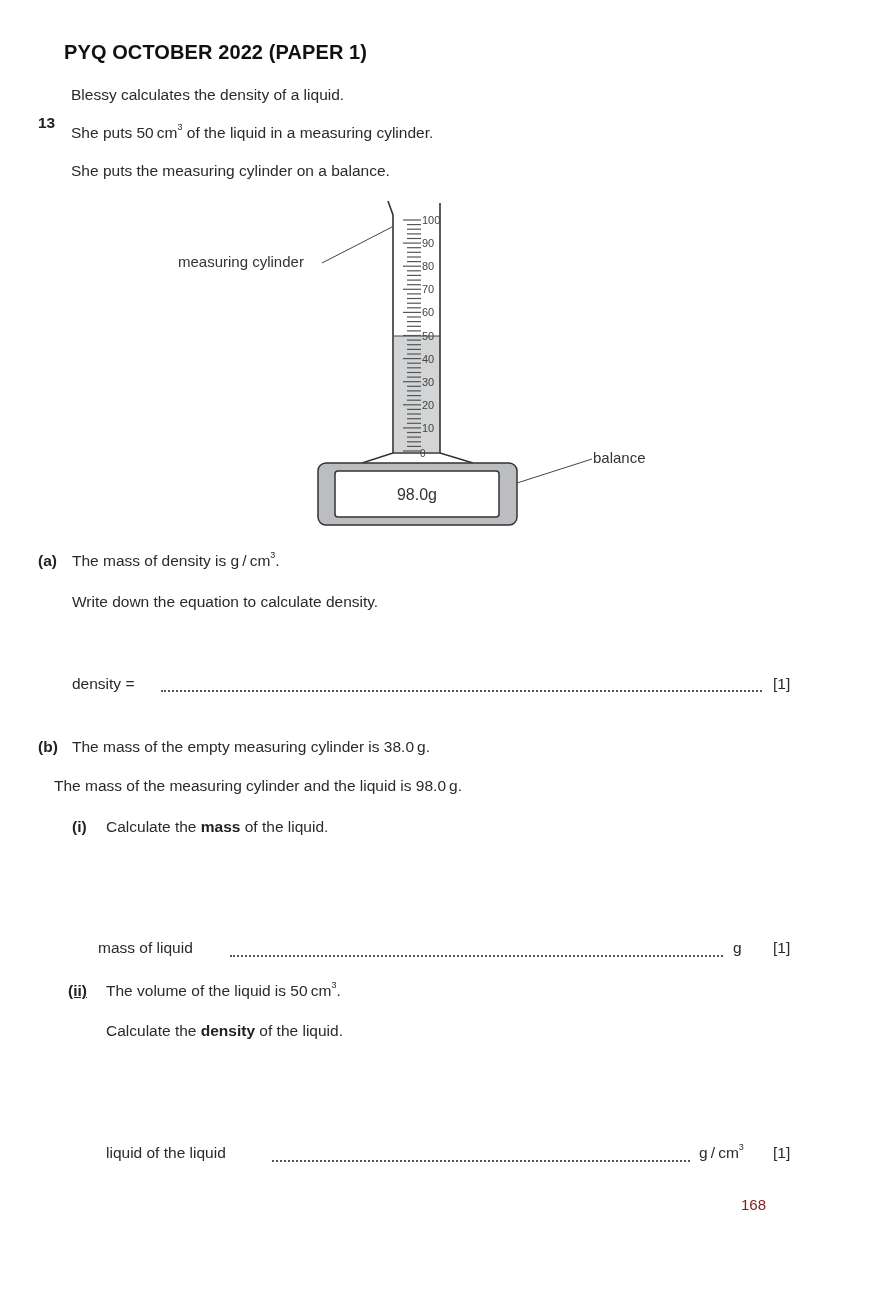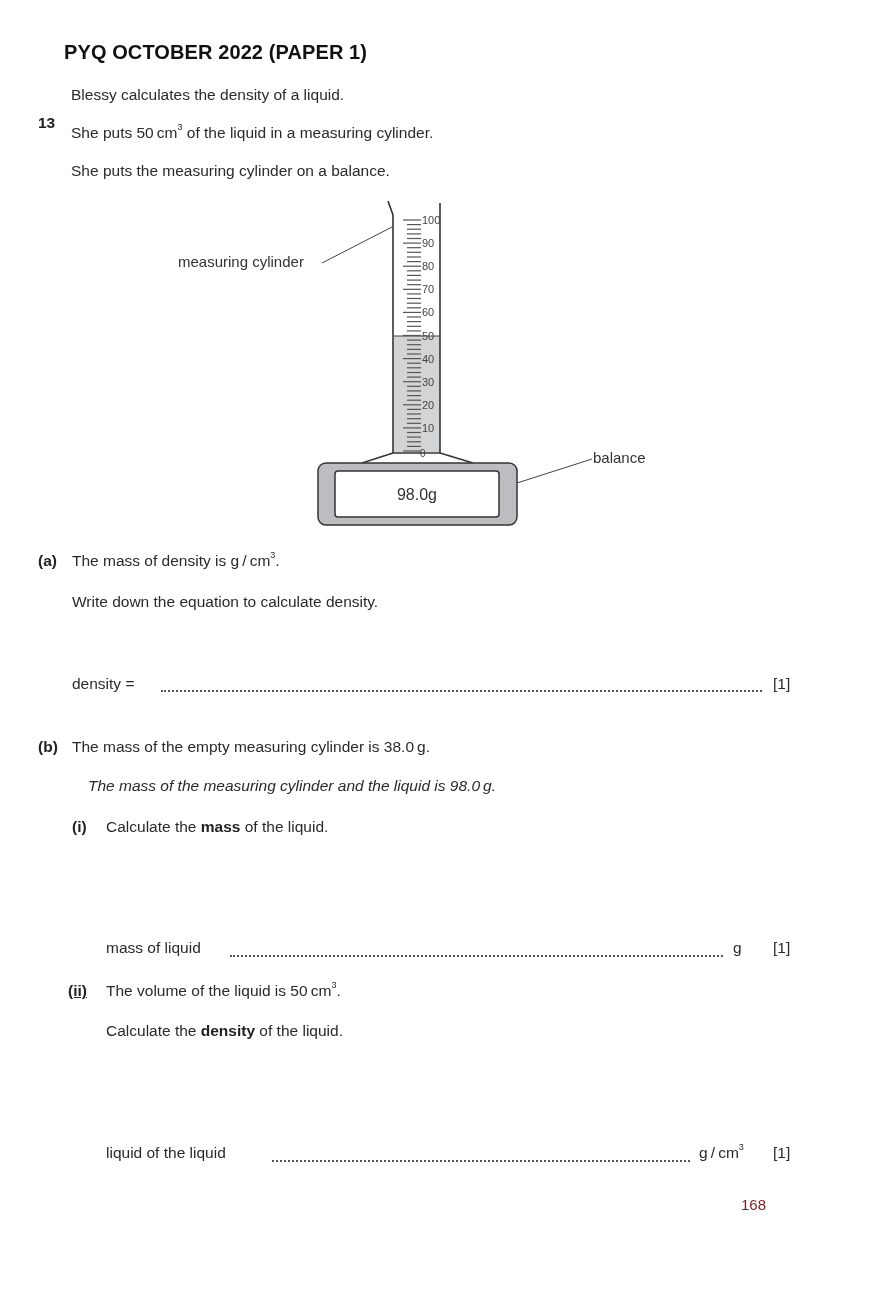--- a/index.html
+++ b/index.html
@@ -114,25 +114,25 @@
 
 <div class="abs t b" style="left:38px; top:552px;">(a)</div>
 <div class="abs t" style="left:72px; top:552px;"><span>The mass of density is g / cm</span><sup>3</sup><span>.</span></div>
 <div class="abs t" style="left:72px; top:593px;">Write down the equation to calculate density.</div>
 <div class="abs t" style="left:72px; top:675px;">density =</div>
 <div class="dots" style="left:161px; top:690px; width:601px;"></div>
 <div class="abs t" style="left:773px; top:675px;">[1]</div>
 
 <div class="abs t b" style="left:38px; top:738px;">(b)</div>
 <div class="abs t" style="left:72px; top:738px;">The mass of the empty measuring cylinder is 38.0 g.</div>
-<div class="abs t" style="left:88px; top:777px;font-style:italic;">The mass of the measuring cylinder and the liquid is 98.0 g.</div>
+<div class="abs t" style="left:54px; top:777px;">The mass of the measuring cylinder and the liquid is 98.0 g.</div>
 
 <div class="abs t b" style="left:72px; top:818px;">(i)</div>
 <div class="abs t" style="left:106px; top:818px;text-align:center;"><span>Calculate the </span><span class="b">mass</span><span> of the liquid.</span></div>
-<div class="abs t" style="left:106px; top:939px;">mass of liquid</div>
+<div class="abs t" style="left:98px; top:939px;">mass of liquid</div>
 <div class="dots" style="left:230px; top:955px; width:493px;"></div>
 <div class="abs t" style="left:733px; top:939px;">g</div>
 <div class="abs t" style="left:773px; top:939px;">[1]</div>
 
 <div class="abs t b" style="left:68px; top:982px;text-decoration:underline;">(ii)</div>
 <div class="abs t" style="left:106px; top:982px;"><span>The volume of the liquid is 50 cm</span><sup>3</sup><span>.</span></div>
 <div class="abs t" style="left:106px; top:1022px;"><span>Calculate the </span><span class="b">density</span><span> of the liquid.</span></div>
 <div class="abs t" style="left:106px; top:1144px;">liquid of the liquid</div>
 <div class="dots" style="left:272px; top:1160px; width:418px;"></div>
 <div class="abs t" style="left:699px; top:1144px;"><span>g / cm</span><sup>3</sup></div>

